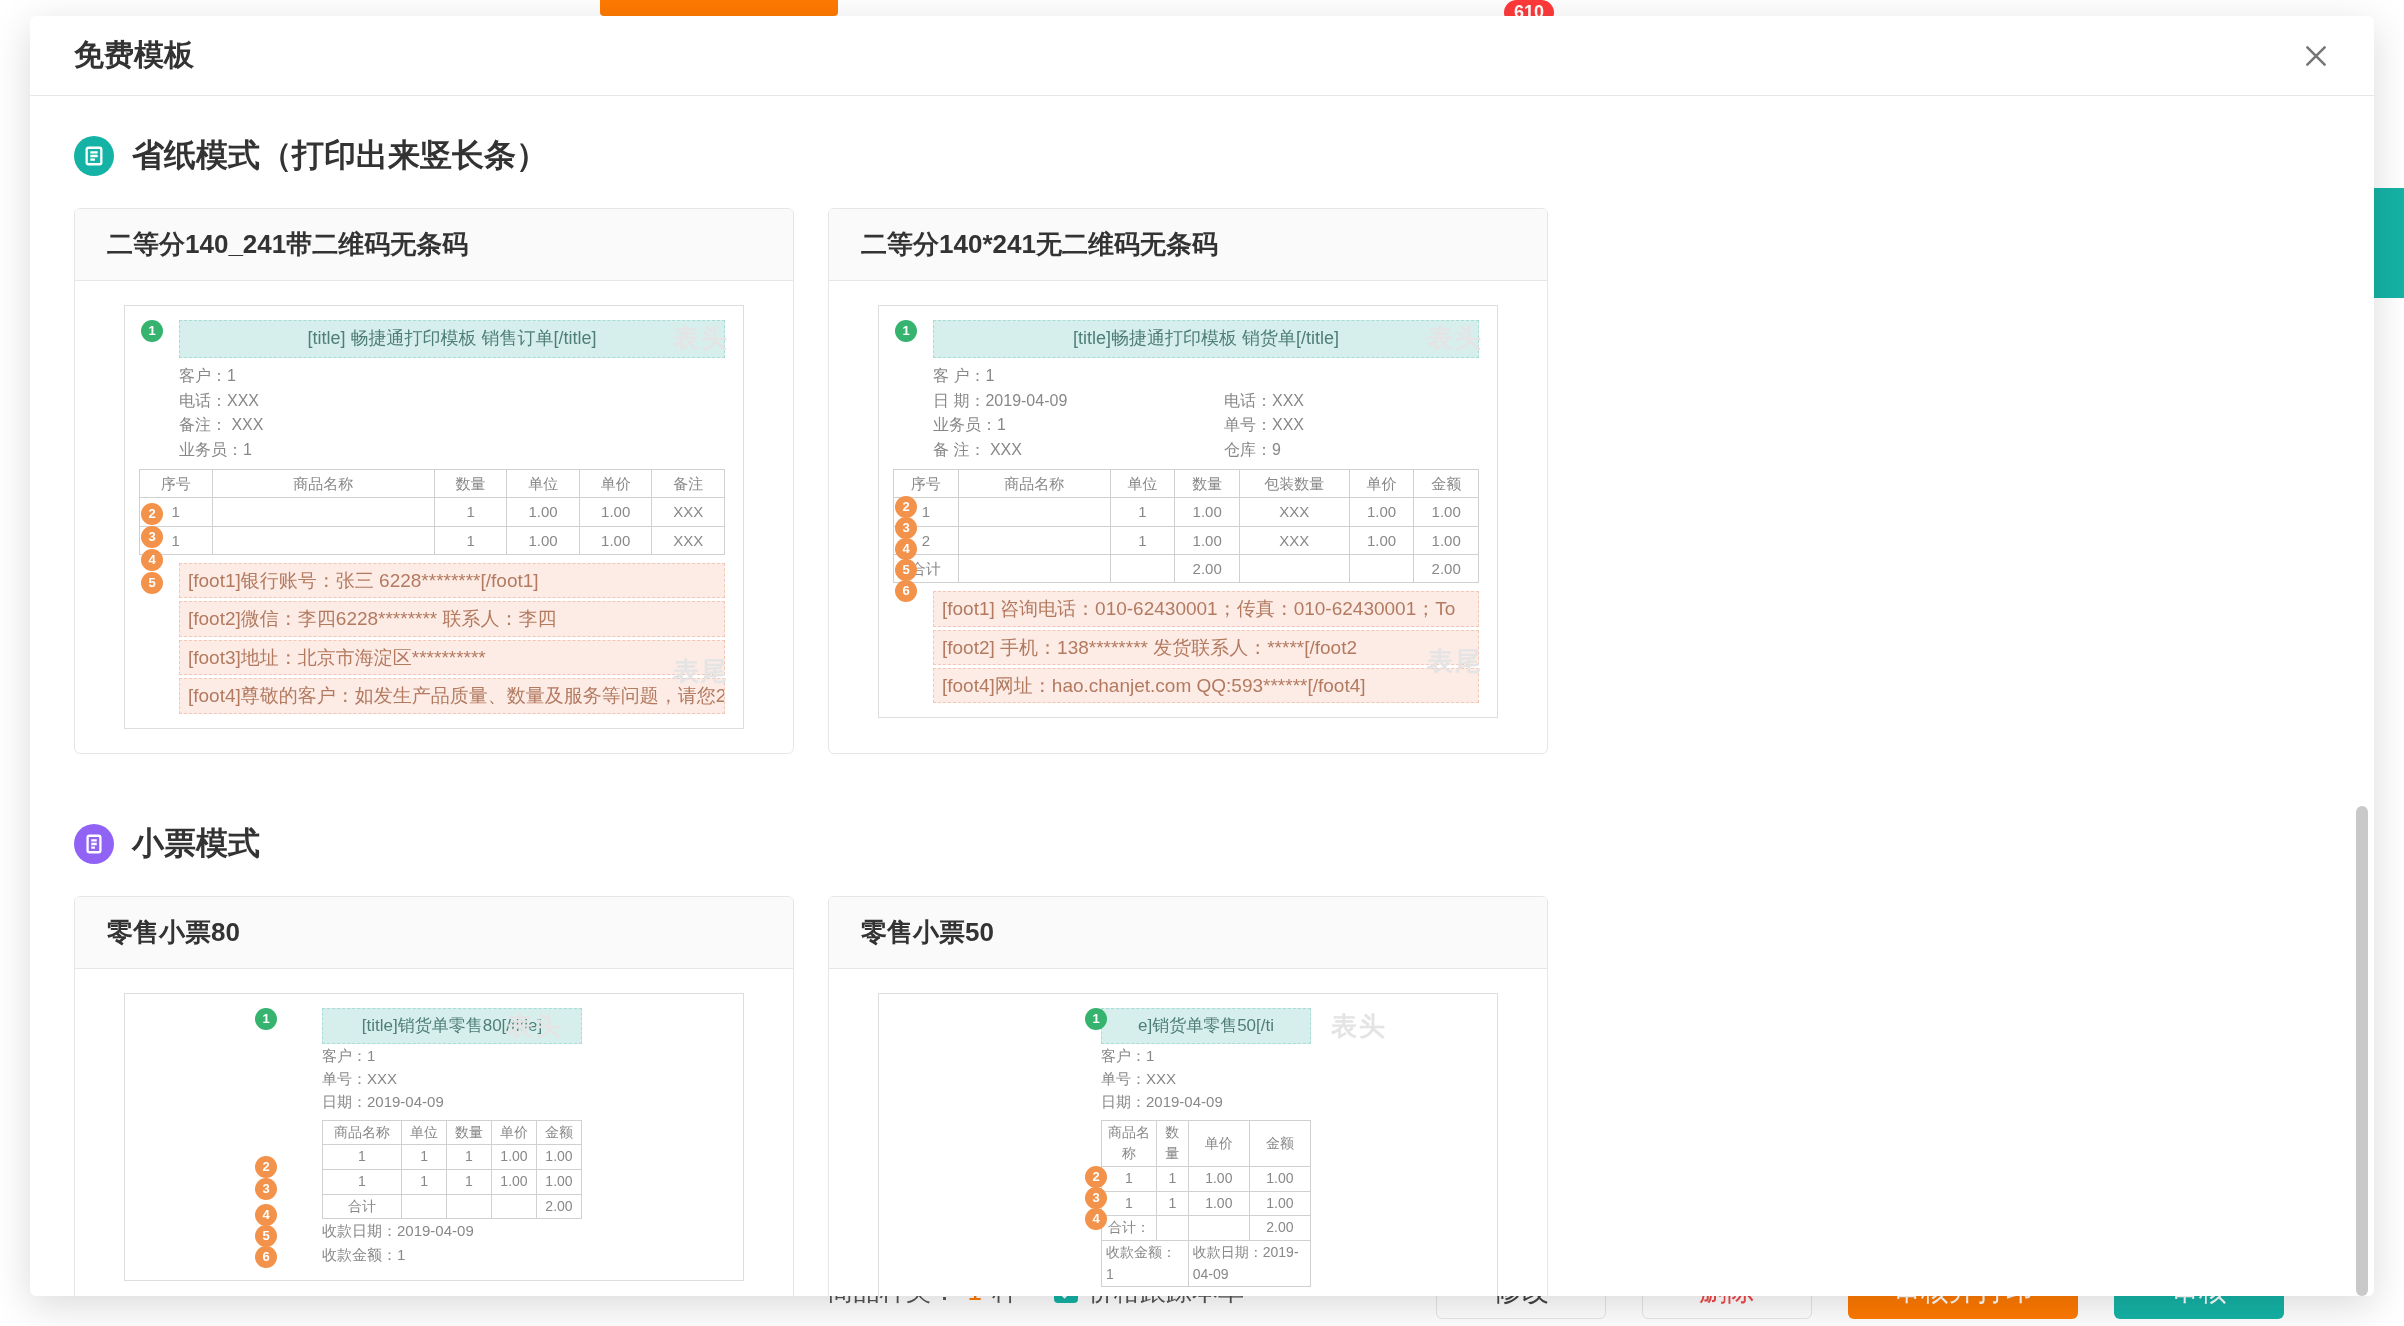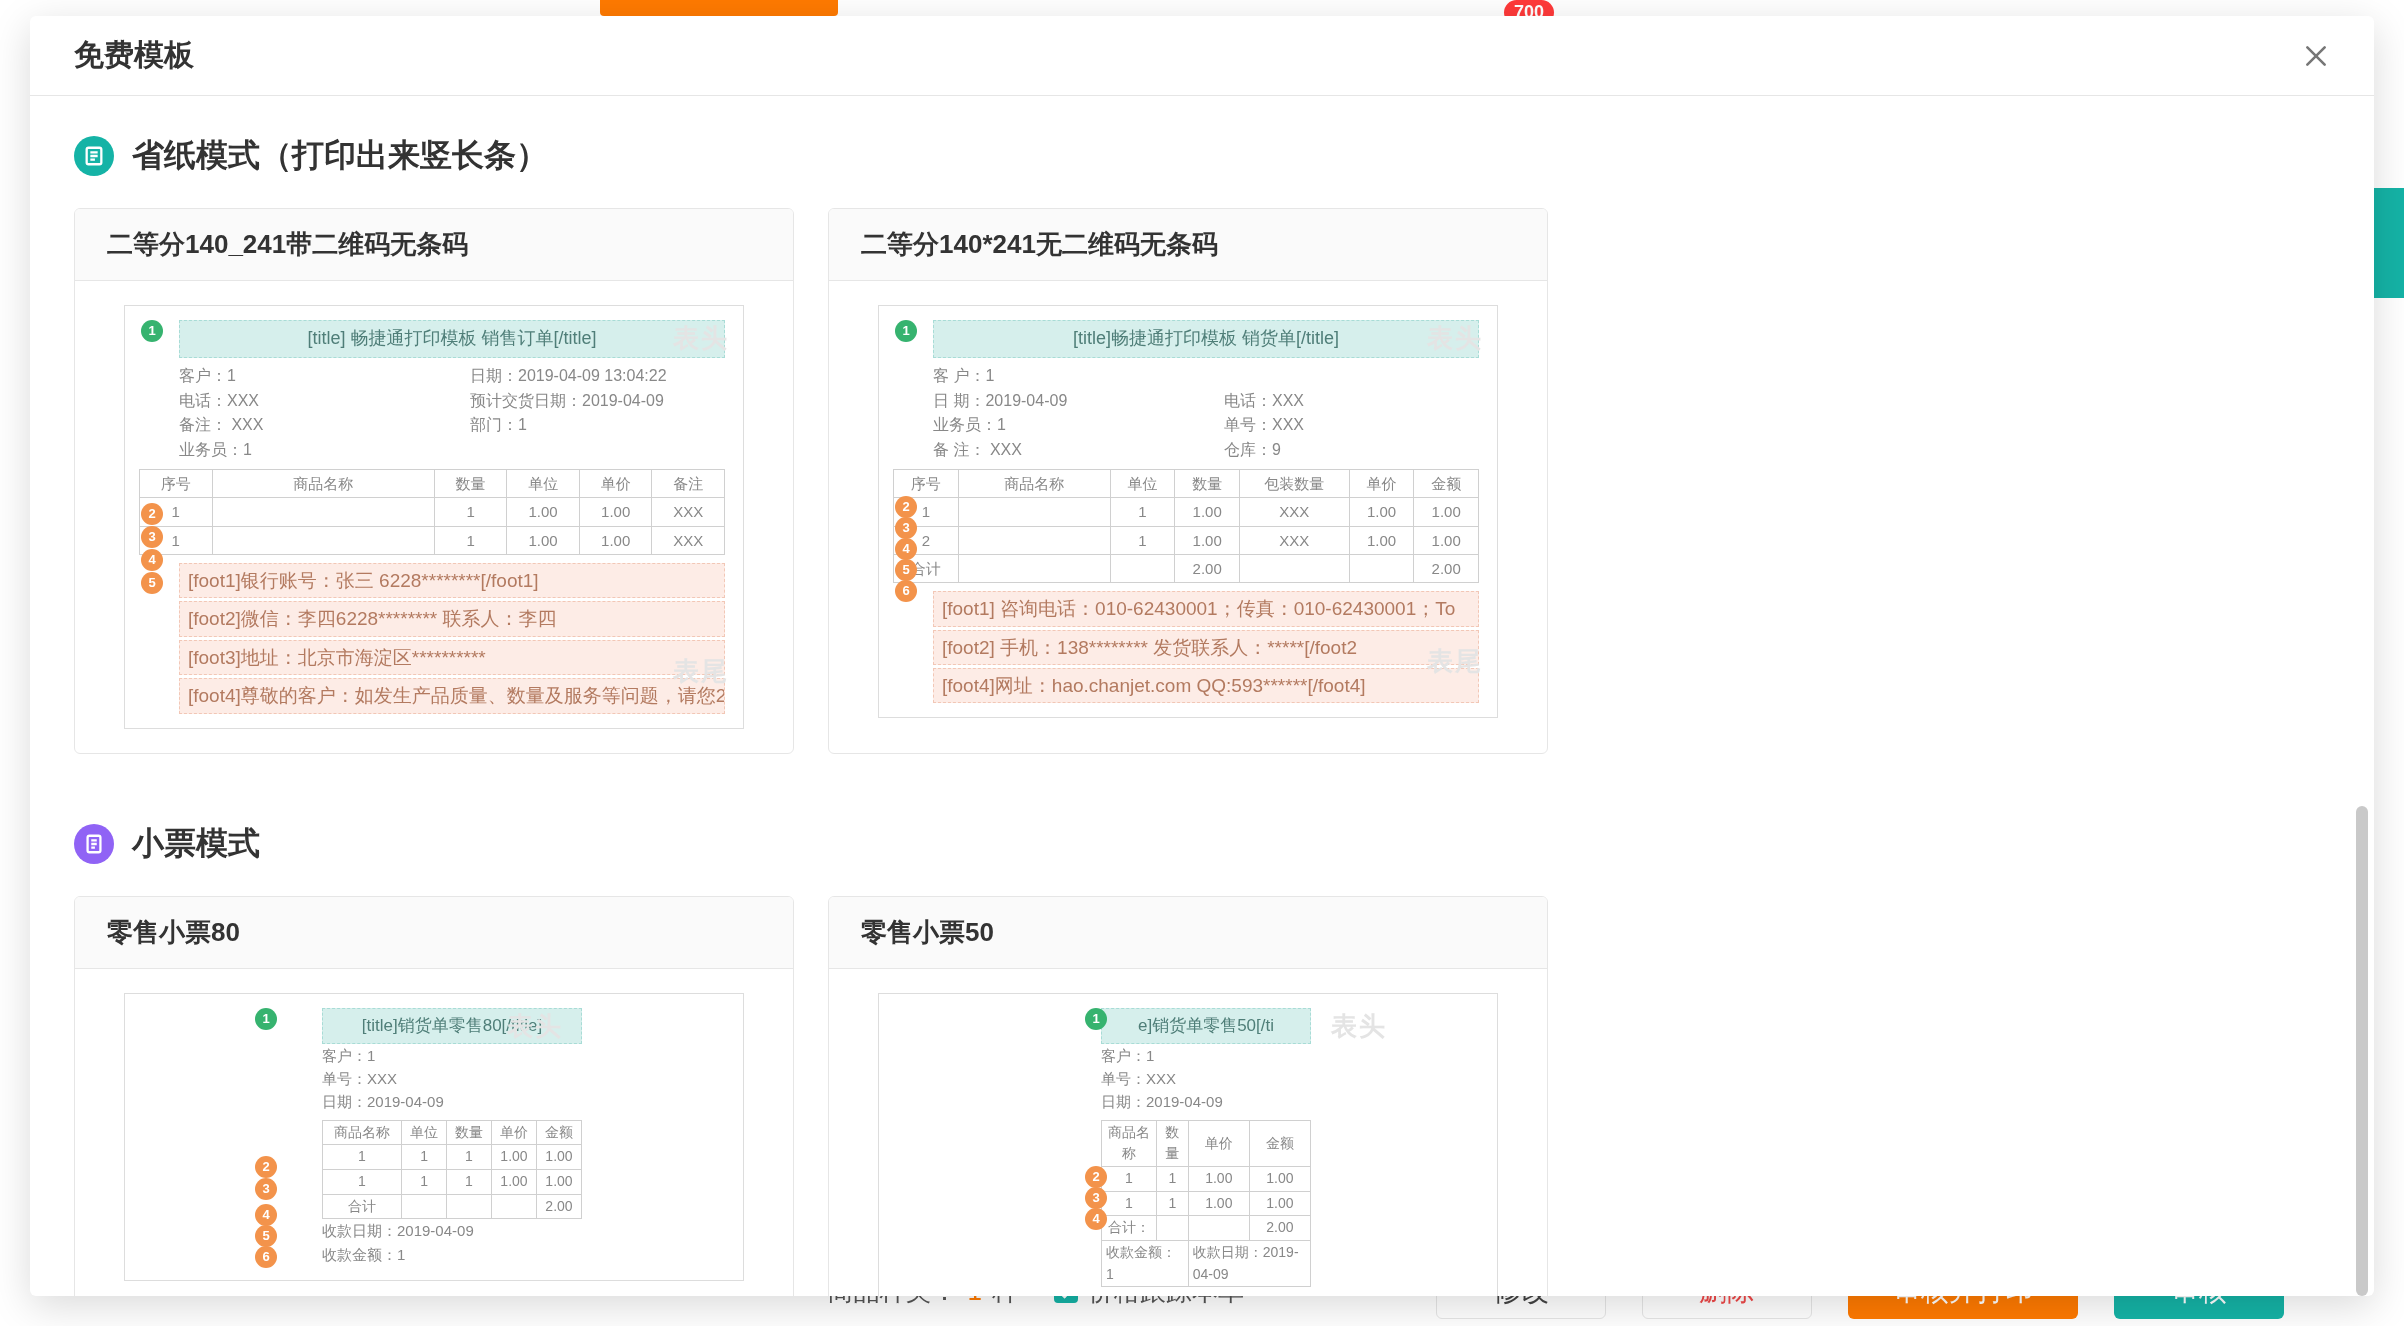--- a/index.html
+++ b/index.html
@@ -88,21 +88,21 @@
   .rc.r50 .narrow{width:210px;}
   .rc .kvsm{font-size:15px;color:#888;}
 
   .section-gap{height:60px;}
 </style>
 </head>
 <body>
 
 <div class="bg">
   <div class="bg-orange"></div>
-  <div class="bg-badge-dot">700</div>
+  <div class="bg-badge-dot">610</div>
   <div class="bg-right-btn"></div>
   <div class="bg-footer">
     <div class="grow"></div>
     <span class="rad">
       <span>商品种类：</span>
       <span class="orange-text">1</span>
       <span>种</span>
     </span>
     <span class="chk">
       <span class="c"></span>
@@ -148,25 +148,20 @@
               <span class="wm top">表头</span>
               <span class="bullet g" style="top:14px">1</span>
               <div class="titlebar">[title] 畅捷通打印模板 销售订单[/title]</div>
               <div class="kv" style="margin-top:6px">
                 <div class="c">
                   <span>客户：1</span>
                   <span>电话：XXX</span>
                   <span>备注：  XXX</span>
                   <span>业务员：1</span>
                 </div>
-                <div class="c" style="text-align:left">
-                  <span>日期：2019-04-09 13:04:22</span>
-                  <span>预计交货日期：2019-04-09</span>
-                  <span>部门：1</span>
-                </div>
               </div>
               <table class="tbl" style="margin-left:-40px;width:calc(100% + 40px)">
                 <tbody>
                     <tr>
                   <th>序号</th>
                   <th style="width:38%">商品名称</th>
                   <th>数量</th>
                   <th>单位</th>
                   <th>单价</th>
                   <th>备注</th>

